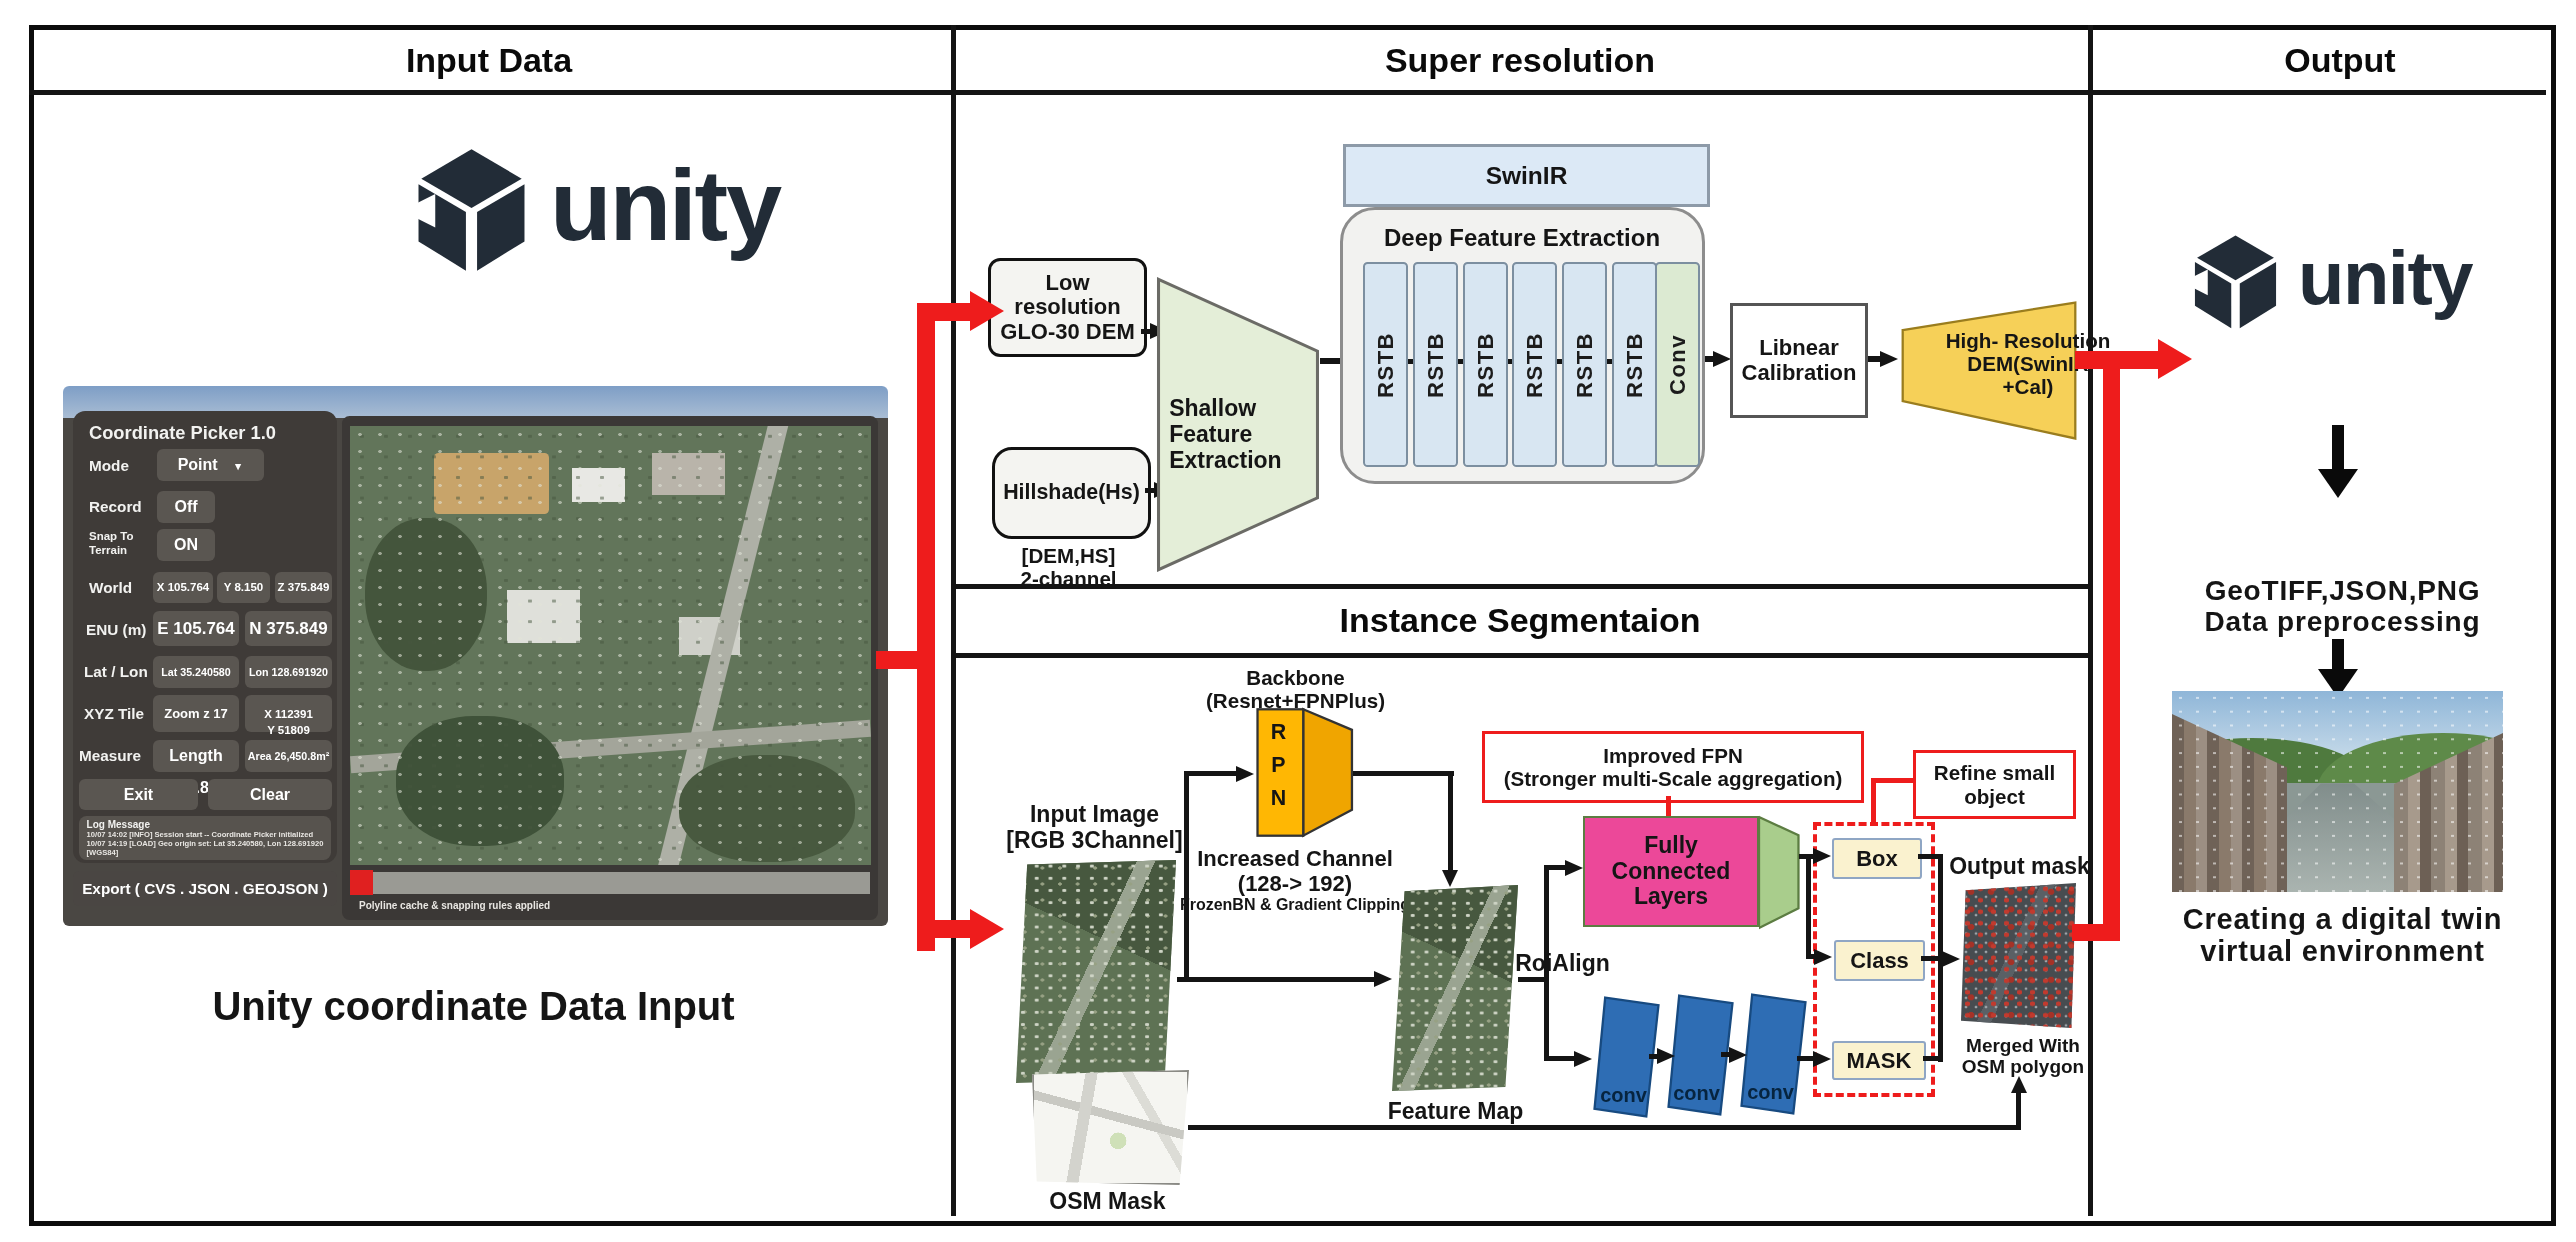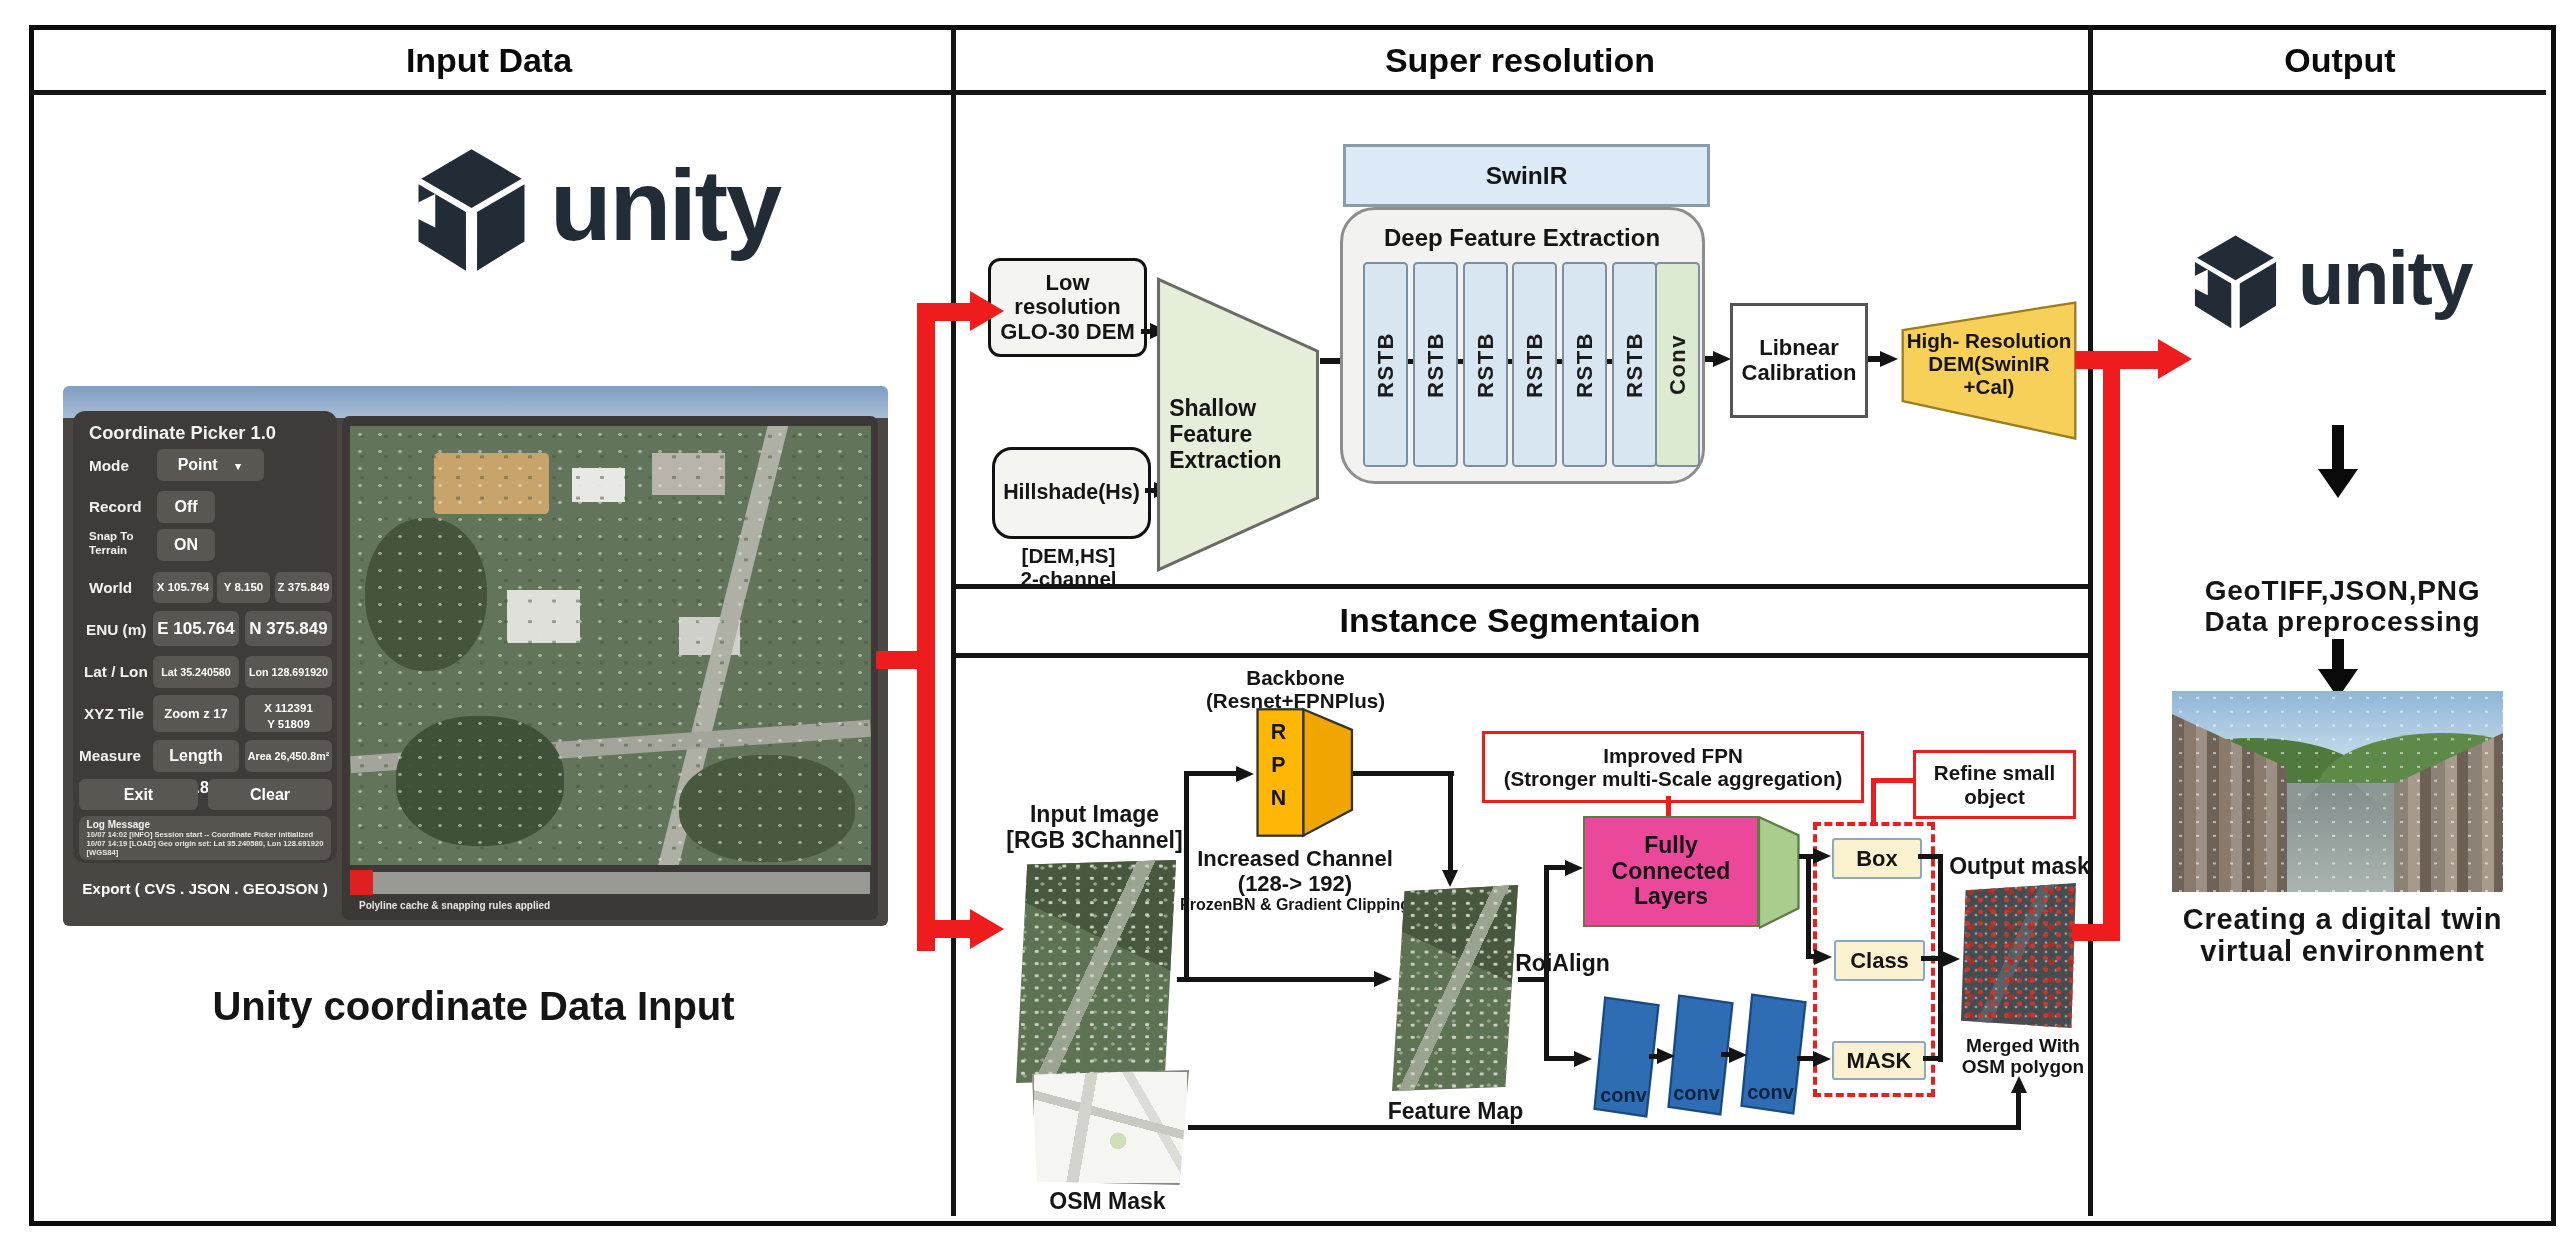--- a/index.html
+++ b/index.html
@@ -98,21 +98,21 @@
   <div class="abs pk-label" style="left:86px;top:621px;">ENU (m)</div>
   <div class="abs pk-btn" style="left:153px;top:611px;width:86px;height:35px;font-size:17px;line-height:35px;">E 105.764</div>
   <div class="abs pk-btn" style="left:245px;top:611px;width:87px;height:35px;font-size:17px;line-height:35px;">N 375.849</div>
 
   <div class="abs pk-label" style="left:84px;top:663px;">Lat / Lon</div>
   <div class="abs pk-btn" style="left:153px;top:656px;width:86px;height:32px;font-size:10.7px;line-height:32px;">Lat 35.240580</div>
   <div class="abs pk-btn" style="left:245px;top:656px;width:87px;height:32px;font-size:10.7px;line-height:32px;">Lon 128.691920</div>
 
   <div class="abs pk-label" style="left:84px;top:705px;">XYZ Tile</div>
   <div class="abs pk-btn" style="left:153px;top:695px;width:86px;height:37px;font-size:13px;line-height:37px;">Zoom z 17</div>
-  <div class="abs pk-btn" style="left:245px;top:695px;width:87px;height:37px;font-size:11.5px;line-height:1.4;padding-top:5px;box-sizing:border-box;">
+  <div class="abs pk-btn" style="left:245px;top:695px;width:87px;height:37px;font-size:11.5px;line-height:1.4;padding-top:11px;box-sizing:border-box;">
     <div>X 112391</div>
     <div>Y 51809</div>
   </div>
 
   <div class="abs pk-label" style="left:79px;top:747px;">Measure</div>
   <div class="abs pk-btn" style="left:153px;top:740px;width:86px;height:32px;font-size:16px;line-height:32px;">Length 412.8m</div>
   <div class="abs pk-btn" style="left:245px;top:740px;width:87px;height:32px;font-size:10.7px;line-height:32px;">Area 26,450.8m²</div>
 
   <div class="abs pk-btn" style="left:79px;top:779px;width:119px;height:31px;font-size:16px;line-height:31px;">Exit</div>
   <div class="abs pk-btn" style="left:208px;top:779px;width:124px;height:31px;font-size:16px;line-height:31px;">Clear</div>
@@ -215,21 +215,21 @@
     <div class="lbl" style="font-size:22px;">Calibration</div>
   </div>
   <div class="hline" style="left:1868px;top:356px;width:15.3px;height:6.1px;"></div>
   <div class="tri-r" style="left:1880px;top:351px;"></div>
 
   <span class="abs" style="left:1901px;top:301px;width:176px;height:139px;">
     <svg width="176" height="139" viewBox="0 0 230 182">
       <polygon points="2,38 228,2 228,180 2,131" fill="#f6d058" stroke="#9a7d1e" stroke-width="3"></polygon>
     </svg>
   </span>
-  <div class="abs" style="left:1904px;top:329px;width:170px;">
+  <div class="abs" style="left:1904px;top:329px;width:170px;padding-left:39px;">
     <div class="lbl" style="font-size:20.6px;">High- Resolution</div>
     <div class="lbl" style="font-size:20.6px;">DEM(SwinIR</div>
     <div class="lbl" style="font-size:20.6px;">+Cal)</div>
   </div>
 
   <div class="abs" style="left:1181px;top:666px;width:229px;">
     <div class="lbl" style="font-size:20.6px;">Backbone</div>
     <div class="lbl" style="font-size:20.6px;">(Resnet+FPNPlus)</div>
   </div>
   <span class="abs" style="left:1256px;top:707px;width:99px;height:131px;">

